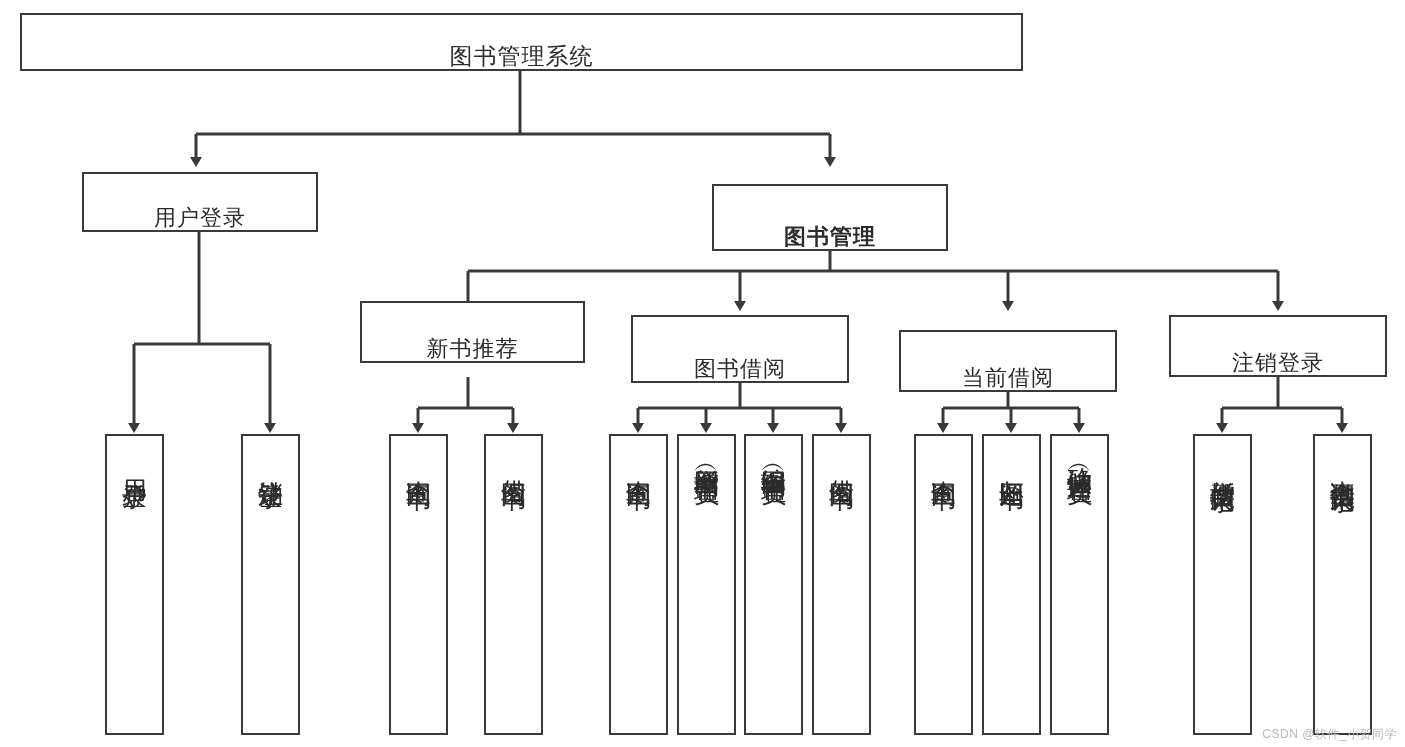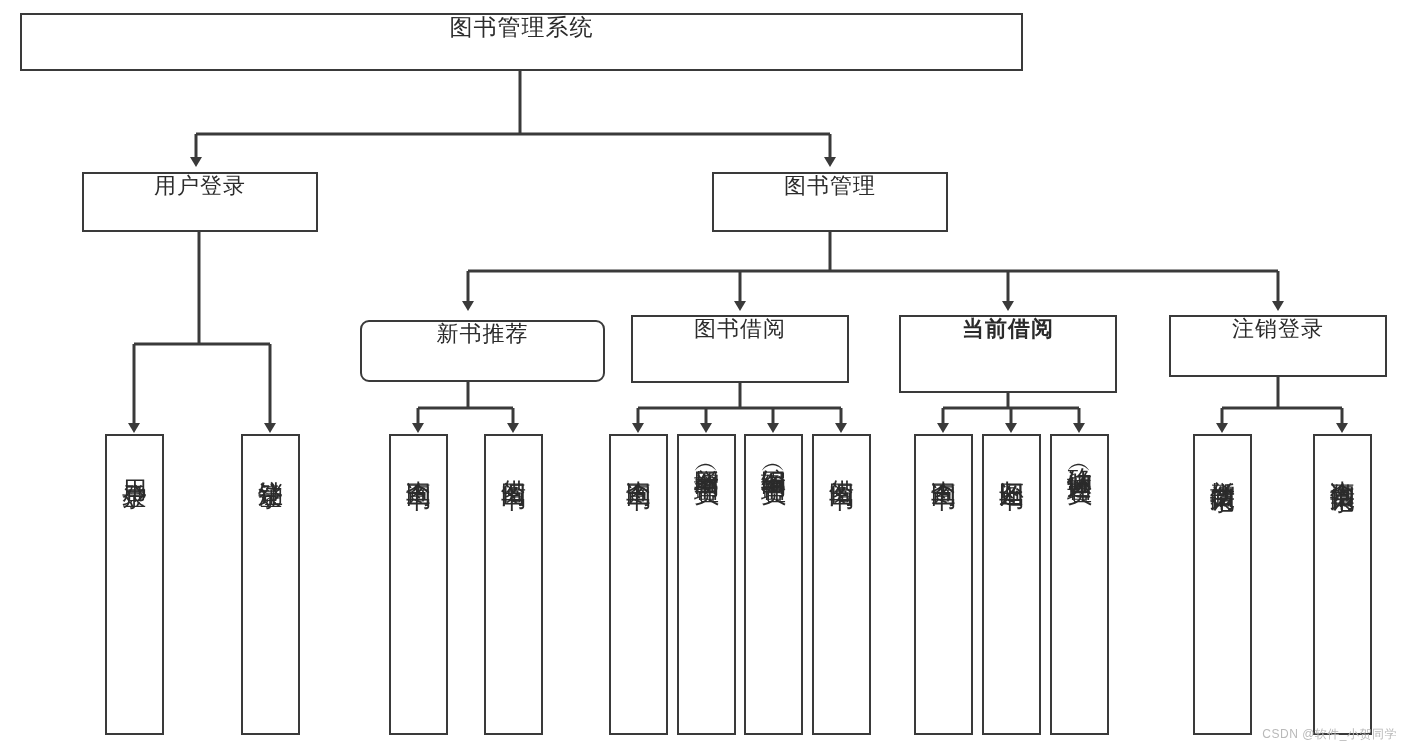--- a/index.html
+++ b/index.html
@@ -13,21 +13,21 @@
   }
   #canvas{position:absolute;left:0;top:0;width:1405px;height:747px;}
   svg#wires{position:absolute;left:0;top:0;width:1405px;height:747px;pointer-events:none;}
 
   .node{
     position:absolute;
     box-sizing:border-box;
     border:2px solid #3a3a3a;
     background:#ffffff;
     display:flex;
-    align-items:flex-start;
+    align-items:flex-end;
     justify-content:center;
     color:#2b2b2b;
     z-index:2;
   }
   
   .node.h .lbl{
     font-size:22px;
     letter-spacing:1px;
     line-height:1.1;
     white-space:nowrap;
@@ -113,31 +113,31 @@
     </g>
   </svg>
 
   <div class="node h root" style="left:20px;top:13px;width:1003px;height:58px;">
     <span class="lbl">图书管理系统</span>
   </div>
 
   <div class="node h" style="left:82px;top:172px;width:236px;height:60px;">
     <span class="lbl">用户登录</span>
   </div>
-  <div class="node h" style="left:712px;top:172px;width:236px;height:60px;">
+  <div class="node h" style="left:712px;top:184px;width:236px;height:67px;font-weight:bold;">
     <span class="lbl">图书管理</span>
   </div>
 
-  <div class="node h" style="left:360px;top:320px;width:245px;height:62px;border-radius:9px;">
+  <div class="node h" style="left:360px;top:301px;width:225px;height:62px;">
     <span class="lbl">新书推荐</span>
   </div>
   <div class="node h" style="left:631px;top:315px;width:218px;height:68px;">
     <span class="lbl">图书借阅</span>
   </div>
-  <div class="node h" style="left:899px;top:315px;width:218px;height:78px;font-weight:bold;">
+  <div class="node h" style="left:899px;top:330px;width:218px;height:62px;">
     <span class="lbl">当前借阅</span>
   </div>
   <div class="node h" style="left:1169px;top:315px;width:218px;height:62px;">
     <span class="lbl">注销登录</span>
   </div>
 
   <div class="node v" style="left:105px;top:434px;width:59px;height:301px;">
     <span class="lbl">用户登录</span>
   </div>
   <div class="node v" style="left:241px;top:434px;width:59px;height:301px;">

